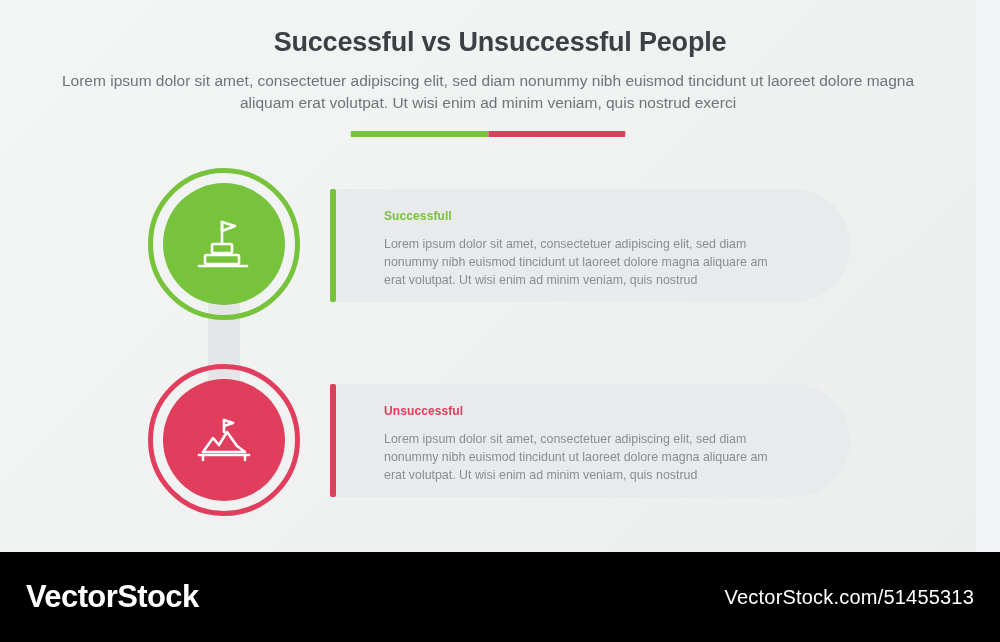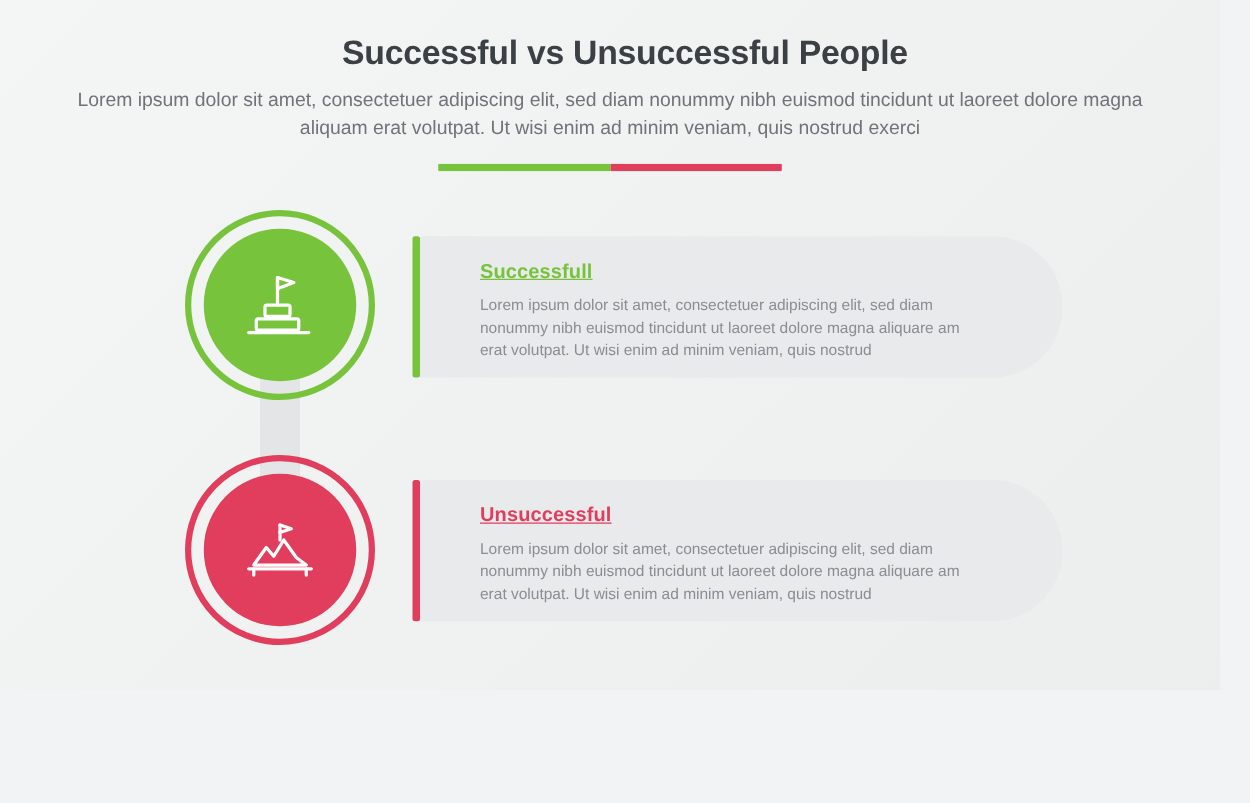--- a/index.html
+++ b/index.html
@@ -94,24 +94,23 @@
   .bar {
     position: absolute;
     width: 6px; height: 113px;
     border-radius: 2px;
   }
   .bar-success { left: 330px; top: 189px; background: #78c33c; }
   .bar-fail { left: 330px; top: 384px; background: #e03e5c; }
 
   .panel-heading {
     position: absolute;
-    font-size: 16px;
+    font-size: 12px;
     font-weight: bold;
     letter-spacing: 0.1px;
-    text-decoration: underline;
   }
   .heading-success { left: 384px; top: 209px; color: #78c33c; }
   .heading-fail { left: 384px; top: 404px; color: #e03e5c; }
 
   .panel-desc {
     position: absolute;
     width: 392px;
     font-size: 12.4px;
     line-height: 18px;
     color: #888e93;
@@ -191,13 +190,17 @@
     <div class="panel-heading heading-success">Successfull</div>
     <div class="panel-desc desc-success">Lorem ipsum dolor sit amet, consectetuer adipiscing elit, sed diam nonummy nibh euismod tincidunt ut laoreet dolore magna aliquare am erat volutpat. Ut wisi enim ad minim veniam, quis nostrud</div>
 
     <div class="panel panel-fail"></div>
     <div class="bar bar-fail"></div>
     <div class="panel-heading heading-fail">Unsuccessful</div>
     <div class="panel-desc desc-fail">Lorem ipsum dolor sit amet, consectetuer adipiscing elit, sed diam nonummy nibh euismod tincidunt ut laoreet dolore magna aliquare am erat volutpat. Ut wisi enim ad minim veniam, quis nostrud</div>
 
   </div>
 
+  <div class="footer">
+    <div class="brand">VectorStock</div>
+    <div class="footer-url">VectorStock.com/51455313</div>
+  </div>
 </div>
 
 </body></html>

